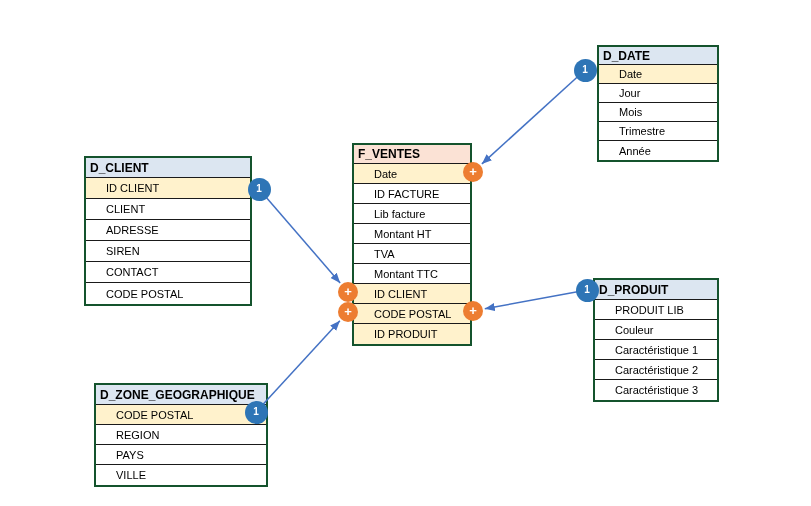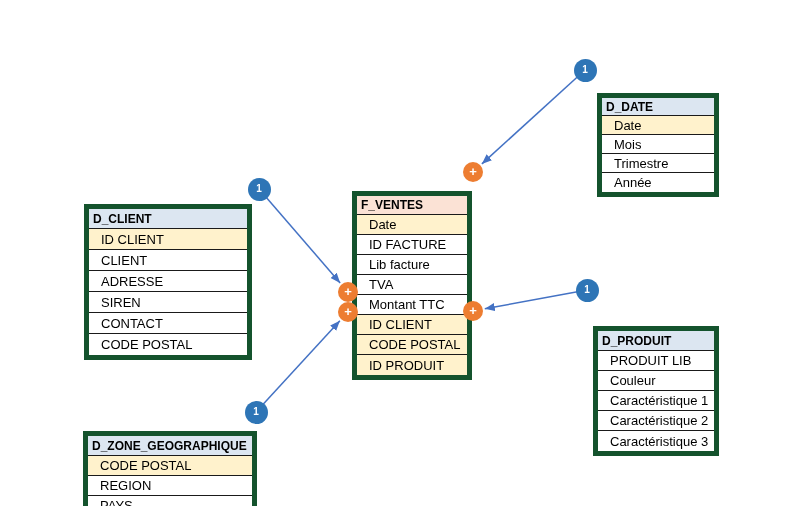--- a/index.html
+++ b/index.html
@@ -12,47 +12,47 @@
 
   svg.rel-overlay {
     position: absolute; left: 0; top: 0; width: 811px; height: 506px;
     z-index: 2; pointer-events: none;
   }
   .rel-line { stroke: var(--line, #4472c4); stroke-width: 1.5; }
   #arrowhead path { fill: var(--line, #4472c4); }
 
   .tbl {
     position: absolute; background: #1d4ed8;
-    border: 5px solid #14532d; z-index: 1; margin-top: 48px;
+    border: 2px solid #14532d; z-index: 1;
   }
   .tbl-header {
     height: 20px; display: flex; align-items: center;
     padding-left: 4px; font-size: 12px; font-weight: bold; color: #000;
     border-bottom: 1px solid #1a1a1a; white-space: nowrap; overflow: hidden;
   }
   .tbl-header.dim  { background: var(--dim-header, #dce6f1); }
   .tbl-header.fact { background: var(--fact-header, #fbe2d5); }
   .tbl-row {
     height: 20px; display: flex; align-items: center;
-    padding-left: 12px; font-size: 13px; color: #000; background: #ffffff;
+    padding-left: 20px; font-size: 11px; color: #000; background: #ffffff;
     border-bottom: 1px solid #1a1a1a; white-space: nowrap; overflow: hidden;
   }
   .tbl-row:last-child { border-bottom: none; }
   .tbl-row.key { background: var(--key-row, #fff2cc); }
 
   
   #tbl-d_client { left: 84px;  top: 156px; width: 168px; }
   #tbl-d_client .tbl-row { height: 21px; }
   #tbl-f_ventes { left: 352px; top: 143px; width: 120px; }
   #tbl-f_ventes .tbl-header { height: 19px; }
   #tbl-d_date   { left: 597px; top: 45px;  width: 122px; }
   #tbl-d_date .tbl-header { height: 18px; }
   #tbl-d_date .tbl-row { height: 19px; }
   #tbl-d_produit { left: 593px; top: 278px; width: 126px; }
-  #tbl-d_zone_geographique { left: 83px; top: 383px; width: 174px; }
+  #tbl-d_zone_geographique { left: 94px; top: 383px; width: 174px; }
 
   .badge {
     position: absolute; z-index: 3; border-radius: 50%;
     display: flex; align-items: center; justify-content: center;
     color: #ffffff; font-weight: bold; line-height: 1;
   }
   .badge.one  { width: 23px; height: 23px; background: var(--one-badge, #2e75b6); font-size: 10px; }
   .badge.many { width: 20px; height: 20px; background: var(--many-badge, #ed7d31); font-size: 13px; padding-bottom: 1px; }
 </style>
 </head>
@@ -80,30 +80,32 @@
       <div class="tbl-row">SIREN</div>
       <div class="tbl-row">CONTACT</div>
       <div class="tbl-row">CODE POSTAL</div>
     </div>
 
   <div class="tbl" id="tbl-f_ventes">
     <div class="tbl-header fact">F_VENTES</div>
   <div class="tbl-row key">Date</div>
       <div class="tbl-row">ID FACTURE</div>
       <div class="tbl-row">Lib facture</div>
+      <div class="tbl-row">Montant HT</div>
       <div class="tbl-row">TVA</div>
       <div class="tbl-row">Montant TTC</div>
       <div class="tbl-row key">ID CLIENT</div>
       <div class="tbl-row key">CODE POSTAL</div>
       <div class="tbl-row key">ID PRODUIT</div>
     </div>
 
   <div class="tbl" id="tbl-d_date">
     <div class="tbl-header dim">D_DATE</div>
   <div class="tbl-row key">Date</div>
+      <div class="tbl-row">Jour</div>
       <div class="tbl-row">Mois</div>
       <div class="tbl-row">Trimestre</div>
       <div class="tbl-row">Année</div>
     </div>
 
   <div class="tbl" id="tbl-d_produit">
     <div class="tbl-header dim">D_PRODUIT</div>
       <div class="tbl-row">PRODUIT LIB</div>
       <div class="tbl-row">Couleur</div>
       <div class="tbl-row">Caractéristique 1</div>

